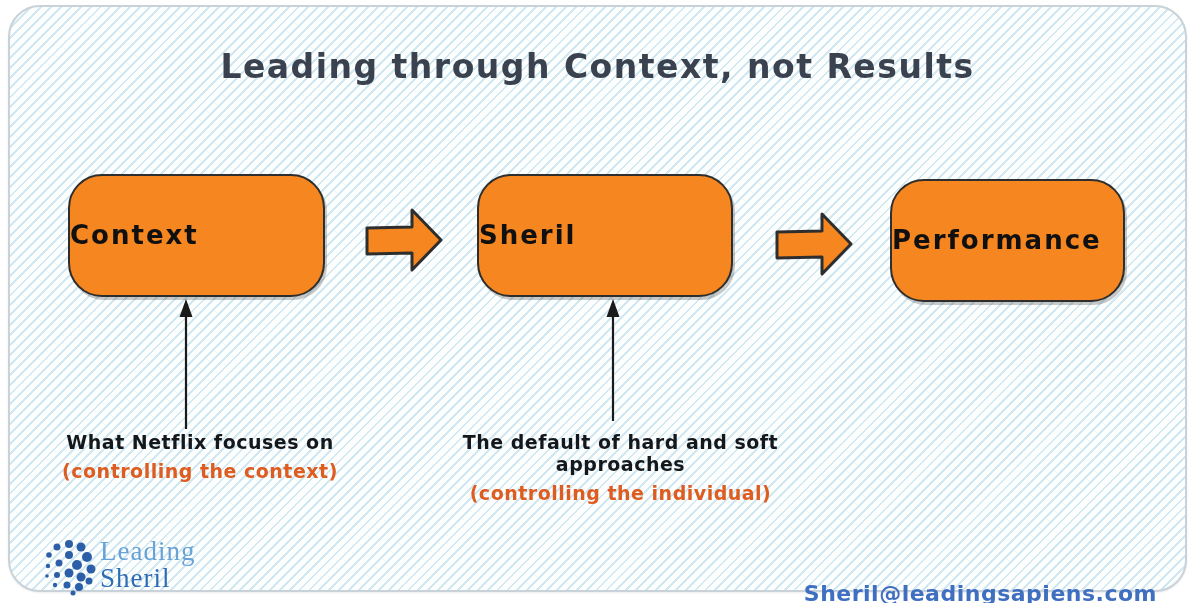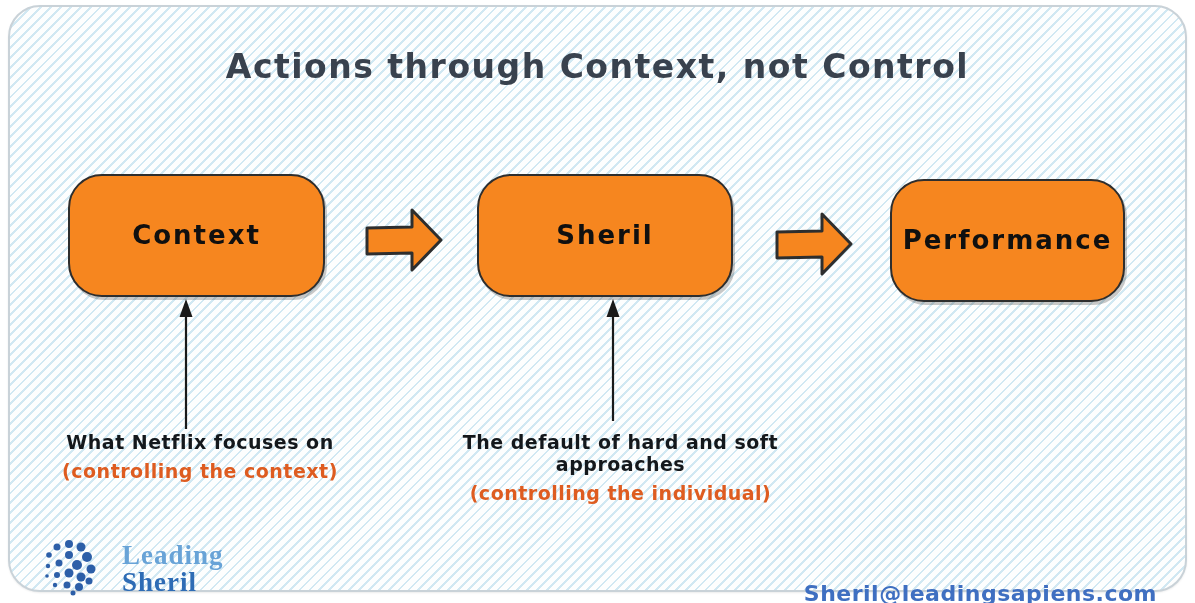--- a/index.html
+++ b/index.html
@@ -16,54 +16,54 @@
     box-shadow:0 1px 2px rgba(0,0,0,0.08);
   }
   .title {
     position:absolute; top:40px; left:0; width:100%;
     text-align:center; font-size:33px; font-weight:600;
     color:#39424e; letter-spacing:1.5px;
   }
   .flow-box {
     position:absolute; height:123px;
     background:#F6861F; border:2.5px solid #2e2e2e; border-radius:34px;
-    display:flex; flex-direction:column; align-items:center; justify-content:center;
+    display:flex; flex-direction:column; align-items:flex-start; justify-content:center;
     color:#101010; font-size:26px; font-weight:600; letter-spacing:2px;
     line-height:1.3; text-align:center;
     box-shadow:2px 3px 0 rgba(40,40,40,0.25);
   }
   .box-1 { left:58px;  top:167px; width:257px; }
   .box-2 { left:467px; top:167px; width:256px; }
   .box-3 { left:880px; top:172px; width:235px; }
   .flow-arrow { position:absolute; width:84px; height:74px; }
   .arrow-1 { left:352px; top:196px; }
   .arrow-2 { left:762px; top:200px; }
   .up-arrow { position:absolute; width:16px; }
   .up-1 { left:168px; top:290px; height:132px; }
   .up-2 { left:595px; top:290px; height:124px; }
   .annotation { position:absolute; text-align:center; }
   .ann-1 { left:40px;  top:424px; width:300px; }
   .ann-2 { left:388px; top:424px; width:445px; }
   .annotation .line1 { font-size:19px; font-weight:600; color:#14181c; letter-spacing:0.5px; }
   .annotation .line2 { font-size:19px; font-weight:600; color:#DE5C20; letter-spacing:0.5px; margin-top:7px; }
-  .logo { position:absolute; left:30px; top:531px; display:flex; align-items:flex-end; gap:24px;font-weight:bold; }
+  .logo { position:absolute; left:30px; top:531px; display:flex; align-items:flex-start; gap:2px; }
   .logo-text { font-family:"Liberation Serif", serif; font-size:27px; line-height:1.0; letter-spacing:1px; }
   .logo-word1 { color:#68a3d7; }
   .logo-word2 { color:#2e6cb5; }
   .email {
     position:absolute; right:28px; top:553px;
     font-size:22px; font-weight:600; color:#3f6fc1; letter-spacing:0.5px;margin-top:21px;
   }
 </style>
 </head>
 <body>
 
 <div class="card">
 
-  <div class="title">Actions through Context, not Control</div>
+  <div class="title">Leading through Context, not Results</div>
 
   <div class="flow-box box-1">
     <span>Context</span>
   </div>
 
   <svg class="flow-arrow arrow-1" viewBox="0 0 84 74">
     <path d="M5,25 L50,24 L50,7 L79,37 L50,67 L50,50 L5,51 Z" fill="#F6861F" stroke="#2e2e2e" stroke-width="3" stroke-linejoin="round"></path>
   </svg>
 
   <div class="flow-box box-2">

